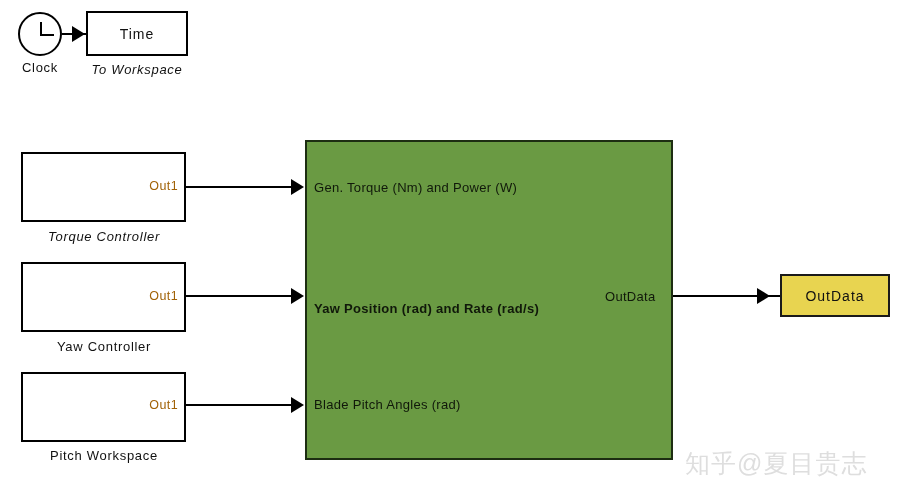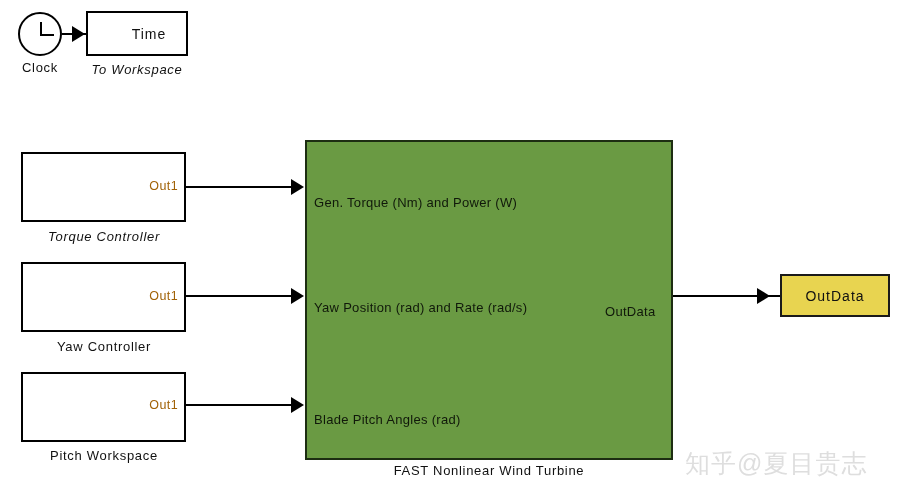--- a/index.html
+++ b/index.html
@@ -56,21 +56,20 @@
     text-align: right;
   }
 
   
   .inner-label {
     position: absolute;
     font-size: 13px;
     color: #10180a;
     letter-spacing: 0.3px;
     white-space: nowrap;
-    margin-top: 15px;
   }
 
   
   .block-text {
     position: absolute;
     display: flex;
     align-items: center;
     justify-content: center;
     font-size: 14px;
     color: #111111;
@@ -136,21 +135,21 @@
   <div class="clock" style="left:18px; top:12px; width:44px; height:44px;">
     <div class="hand-v" style="left:20px; top:8px; height:14px;"></div>
     <div class="hand-h" style="left:20px; top:20px; width:14px;"></div>
   </div>
   <div class="caption" style="left:0px; top:60px; width:80px;">Clock</div>
 
   <div class="wire" style="left:62px; top:33px; width:24px;"></div>
   <div class="arrow" style="left:72px; top:26px;"></div>
 
   <div class="block" style="left:86px; top:11px; width:102px; height:45px;"></div>
-  <div class="block-text" style="left:86px; top:11px; width:102px; height:45px;padding-left:12px;">Time</div>
+  <div class="block-text" style="left:86px; top:11px; width:102px; height:45px;">Time</div>
   <div class="caption" style="left:57px; top:62px; width:160px;font-style:italic;">To Workspace</div>
 
   <div class="block" style="left:21px; top:152px; width:165px; height:70px;"></div>
   <div class="port-label right" style="left:96px; top:179px; width:82px;">Out1</div>
   <div class="caption" style="left:14px; top:229px; width:180px;font-style:italic;">Torque Controller</div>
 
   <div class="wire" style="left:186px; top:186px; width:108px;"></div>
   <div class="arrow" style="left:291px; top:179px;"></div>
 
   <div class="block" style="left:21px; top:262px; width:165px; height:70px;"></div>
@@ -163,26 +162,25 @@
   <div class="block" style="left:21px; top:372px; width:165px; height:70px;"></div>
   <div class="port-label right" style="left:96px; top:398px; width:82px;">Out1</div>
   <div class="caption" style="left:14px; top:448px; width:180px;">Pitch Workspace</div>
 
   <div class="wire" style="left:186px; top:404px; width:108px;"></div>
   <div class="arrow" style="left:291px; top:397px;"></div>
 
   <div class="block green" style="left:305px; top:140px; width:368px; height:320px;"></div>
 
   <div class="inner-label" style="left:314px; top:180px;">Gen. Torque (Nm) and Power (W)</div>
-  <div class="inner-label" style="left:314px; top:285px;">Yaw Position (rad) and Rate (rad/s)</div>
+  <div class="inner-label" style="left:314px; top:301px;font-weight:bold;">Yaw Position (rad) and Rate (rad/s)</div>
   <div class="inner-label" style="left:314px; top:397px;">Blade Pitch Angles (rad)</div>
 
   <div class="inner-label" style="left:605px; top:289px;">OutData</div>
 
-  <div class="caption" style="left:299px; top:463px; width:380px;">FAST Nonlinear Wind Turbine</div>
 
   <div class="wire" style="left:673px; top:295px; width:109px;"></div>
   <div class="arrow" style="left:757px; top:288px;"></div>
 
   <div class="block yellow" style="left:780px; top:274px; width:110px; height:43px;"></div>
   <div class="block-text" style="left:780px; top:274px; width:110px; height:43px;">OutData</div>
 
   <div class="watermark" style="left:685px; top:447px;">
     <span class="wm-logo">知乎</span>
     <span>@夏目贵志</span>

